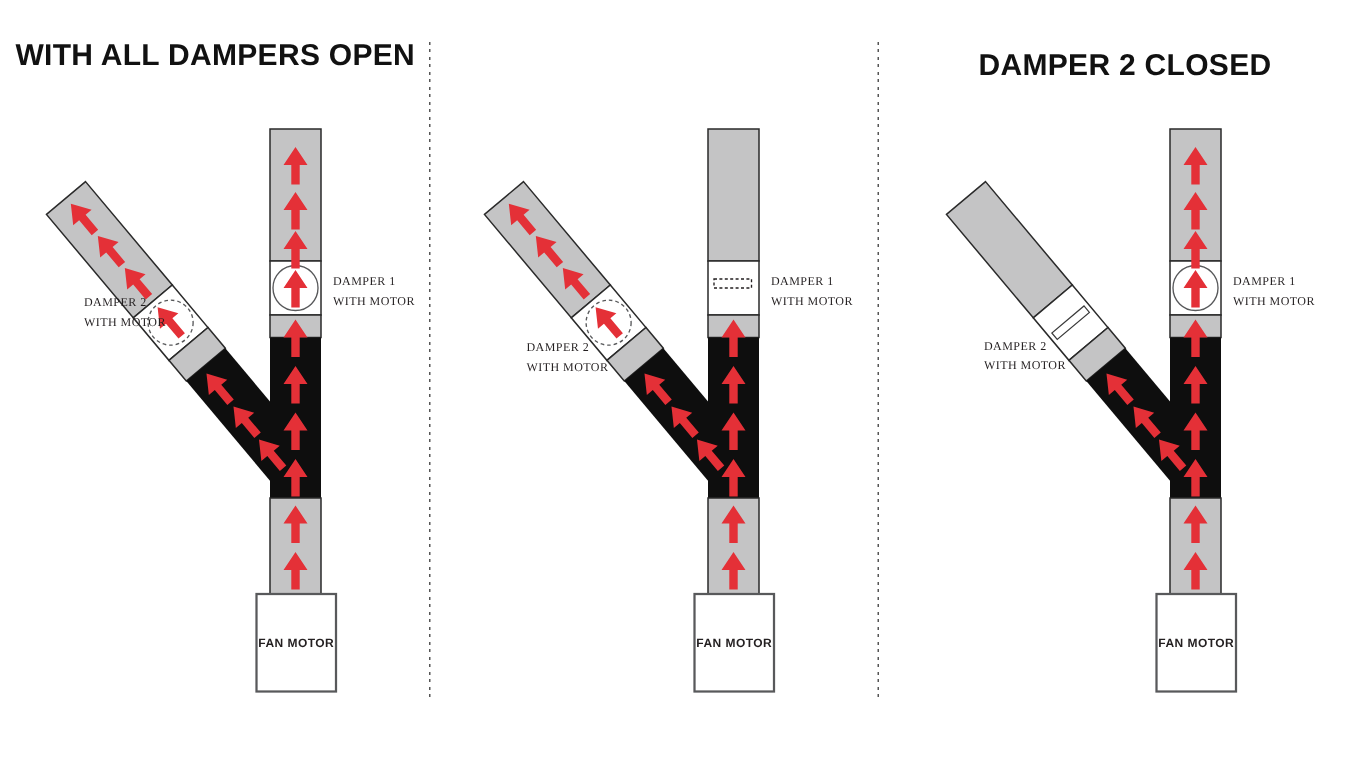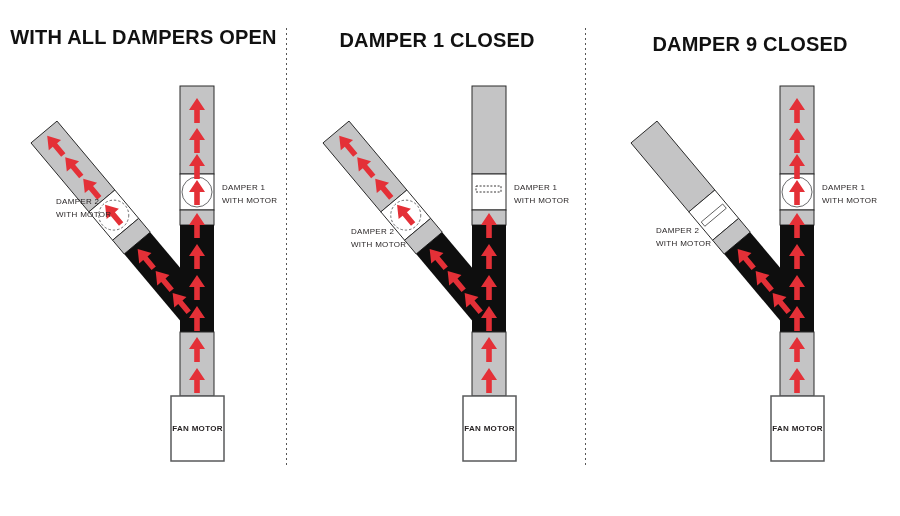--- a/index.html
+++ b/index.html
@@ -2,21 +2,21 @@
 <html><head>
 <meta charset="utf-8">
 <style>
   html,body{margin:0;padding:0;background:#ffffff;}
   .stage{position:relative;width:900px;height:516px;background:#fff;overflow:hidden;
          font-family:"Liberation Sans", sans-serif;}
   .panel{position:absolute;top:0;height:516px;}
   .title{position:absolute;width:100%;margin:0;text-align:center;
          font-size:20px;font-weight:700;color:#111;letter-spacing:.2px;white-space:nowrap;}
   .duct-svg{position:absolute;left:0;top:0;width:100%;height:516px;}
-  .lbl{position:absolute;font-size:8px;line-height:13px;color:#231f20;letter-spacing:.3px;white-space:nowrap;}
+  .lbl{position:absolute;font-size:8px;line-height:13px;color:#231f20;letter-spacing:.3px;white-space:nowrap;font-family:Liberation Serif, serif;}
   .fan-lbl{position:absolute;display:flex;align-items:center;justify-content:center;
            font-size:8px;color:#231f20;letter-spacing:.3px;font-weight:bold;}
   .divider{position:absolute;top:28px;height:438px;width:1px;
            background:repeating-linear-gradient(to bottom,#555 0 2px,transparent 2px 5px);}
 </style>
 </head>
 <body>
 
 <div class="stage">
 
@@ -60,21 +60,20 @@
     <div class="lbl" style="left:56px;top:195px">
       <div>DAMPER 2</div>
       <div>WITH MOTOR</div>
     </div>
     <div class="fan-lbl" style="left:171px;top:396px;width:53px;height:65px">FAN MOTOR</div>
   </section>
 
   <div class="divider" style="left:286px"></div>
 
   <section class="panel" style="left:292px;width:290px">
-    <h2 class="title" style="top:29px">DAMPER 1 CLOSED</h2>
     <svg class="duct-svg" viewBox="0 0 290 516">
         <polygon points="57.022755533022625,121.07261063532883 114.87364040481117,190.01661051603685 88.8281293387659,211.8713892453792 30.977244466977375,142.92738936467117" fill="#c4c4c5" stroke="#2a2a2a" stroke-width="1"></polygon>
         <polygon points="114.87364040481117,190.01661051603685 138.65678196321312,218.36025491143903 112.61127089716787,240.21503364078137 88.8281293387659,211.8713892453792" fill="#ffffff" stroke="#2a2a2a" stroke-width="1"></polygon>
         <polygon points="138.65678196321312,218.36025491143903 150.22695893757083,232.14905488758063 124.18144787152556,254.00383361692298 112.61127089716787,240.21503364078137" fill="#c4c4c5" stroke="#2a2a2a" stroke-width="1"></polygon>
         <polygon points="150.22695893757083,232.14905488758063 213.86293229653825,307.98745475635945 187.81742123049298,329.8422334857018 124.18144787152556,254.00383361692298" fill="#0e0e0e"></polygon>
         <rect x="180" y="86" width="34" height="88" fill="#c4c4c5" stroke="#2a2a2a" stroke-width="1"></rect>
         <rect x="180" y="174" width="34" height="36" fill="#ffffff" stroke="#2a2a2a" stroke-width="1"></rect>
         <rect x="180" y="210" width="34" height="15" fill="#c4c4c5" stroke="#2a2a2a" stroke-width="1"></rect>
         <rect x="180" y="225" width="34" height="107" fill="#0e0e0e"></rect>
         <rect x="180" y="332" width="34" height="64" fill="#c4c4c5" stroke="#2a2a2a" stroke-width="1"></rect>
@@ -102,21 +101,21 @@
     <div class="lbl" style="left:59px;top:225px">
       <div>DAMPER 2</div>
       <div>WITH MOTOR</div>
     </div>
     <div class="fan-lbl" style="left:171px;top:396px;width:53px;height:65px">FAN MOTOR</div>
   </section>
 
   <div class="divider" style="left:585px"></div>
 
   <section class="panel" style="left:600px;width:300px">
-    <h2 class="title" style="top:33px">DAMPER 9 CLOSED</h2>
+    <h2 class="title" style="top:33px">DAMPER 2 CLOSED</h2>
     <svg class="duct-svg" viewBox="0 0 300 516">
         <polygon points="57.022755533022625,121.07261063532883 114.87364040481117,190.01661051603685 88.8281293387659,211.8713892453792 30.977244466977375,142.92738936467117" fill="#c4c4c5" stroke="#2a2a2a" stroke-width="1"></polygon>
         <polygon points="114.87364040481117,190.01661051603685 138.65678196321312,218.36025491143903 112.61127089716787,240.21503364078137 88.8281293387659,211.8713892453792" fill="#ffffff" stroke="#2a2a2a" stroke-width="1"></polygon>
         <polygon points="138.65678196321312,218.36025491143903 150.22695893757083,232.14905488758063 124.18144787152556,254.00383361692298 112.61127089716787,240.21503364078137" fill="#c4c4c5" stroke="#2a2a2a" stroke-width="1"></polygon>
         <polygon points="150.22695893757083,232.14905488758063 213.86293229653825,307.98745475635945 187.81742123049298,329.8422334857018 124.18144787152556,254.00383361692298" fill="#0e0e0e"></polygon>
         <rect x="180" y="86" width="34" height="88" fill="#c4c4c5" stroke="#2a2a2a" stroke-width="1"></rect>
         <rect x="180" y="174" width="34" height="36" fill="#ffffff" stroke="#2a2a2a" stroke-width="1"></rect>
         <rect x="180" y="210" width="34" height="15" fill="#c4c4c5" stroke="#2a2a2a" stroke-width="1"></rect>
         <rect x="180" y="225" width="34" height="107" fill="#0e0e0e"></rect>
         <rect x="180" y="332" width="34" height="64" fill="#c4c4c5" stroke="#2a2a2a" stroke-width="1"></rect>

